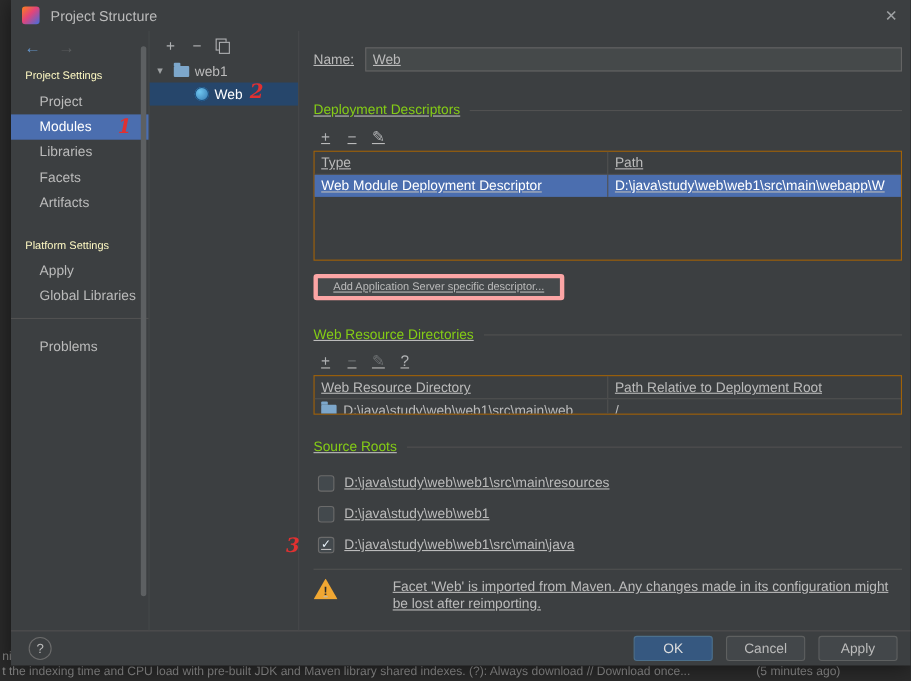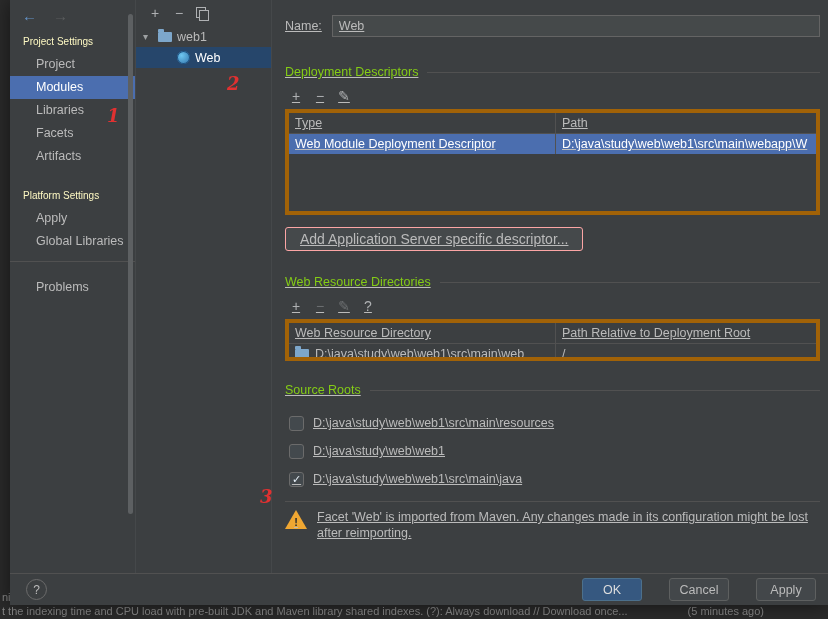--- a/index.html
+++ b/index.html
@@ -75,72 +75,77 @@
     color:#bbbbbb; font-size:12.5px; padding:0 6px; font-family:inherit; outline:none; }
 
   .section-head { display:flex; align-items:center; gap:9px; margin-top:26px; height:18px; }
   .section-head.s2 { margin-top:22px; }
   .section-head.s3 { margin-top:20px; }
   .section-title { font-size:12.5px; color:#84cc16; white-space:nowrap; }
   .section-line { flex:1; border-top:1px solid #515151; }
 
   .mini-toolbar { height:26px; display:flex; align-items:center; gap:10px; padding-left:4px; margin-top:2px; }
 
-  .tbl { border:4px solid #a16207;text-align:right; }
+  .tbl { border:1px solid #a16207;text-align:right; }
   .tbl-head { display:flex; height:21px; border-bottom:1px solid #515151; font-size:12.5px; }
   .cell1 { width:267px; flex:0 0 267px; padding-left:6px; border-right:1px solid #515151;
     display:flex; align-items:center; overflow:hidden; white-space:nowrap; gap:6px; }
   .cell2 { flex:1; padding-left:6px; display:flex; align-items:center; overflow:hidden; white-space:nowrap; }
   .tbl-body { height:77px; }
   .tbl-body.clipped { height:13px; overflow:hidden; }
   .tbl-row { display:flex; height:20px; font-size:12.5px; cursor:pointer; }
   .tbl-row.selected { background:var(--accent_selection,#4b6eaf); color:#ffffff; }
 
   .add-btn { margin-top:12px; height:24px; align-self:flex-start; background:#45494b;
-    border:1px solid #fca5a5; border-radius:3px; color:#bbbbbb; font-size:14px;
+    border:4px solid #fca5a5; border-radius:3px; color:#bbbbbb; font-size:10px;
     padding:0 14px; font-family:inherit; cursor:pointer; }
 
   .check-row { display:flex; align-items:center; gap:9px; margin-top:12px; padding-left:4px; font-size:12.5px; height:16px; }
   .check-row.first { margin-top:16px; }
   .checkbox { width:15px; height:15px; flex:0 0 15px; background:#43494d; border:1px solid #6b6b6b; border-radius:3px;
     display:flex; align-items:center; justify-content:center; font-size:11px; color:#e8f2fa; cursor:pointer; line-height:1; }
 
   .warn-sep { border-top:1px solid #515151; margin-top:14px; }
   .warning { display:flex; gap:10px; margin-top:8px; align-items:flex-start; }
   .warn-icon { width:22px; height:19px; flex:0 0 22px; clip-path:polygon(50% 0,100% 100%,0 100%);
     background:var(--warning_yellow,#f0a732); color:#2b2b2b; font-weight:bold; font-size:11px;
     display:flex; align-items:flex-end; justify-content:center; line-height:1.3; }
-  .warn-text { font-size:12.5px; line-height:15.5px; max-width:512px; }
+  .warn-text { font-size:12.5px; line-height:15.5px; max-width:512px;margin-left:40px; }
 
   
   .footer { flex:0 0 32px; border-top:1px solid #515151; display:flex; align-items:center; padding:0 12px 0 16px; }
   .help-btn { width:21px; height:21px; border:1px solid #6b6b6b; border-radius:50%;
     display:flex; align-items:center; justify-content:center; font-size:12px; color:#bbbbbb; cursor:pointer; }
   .footer-buttons { margin-left:auto; display:flex; gap:12px; }
-  .btn { width:60px; height:23px; background:#43474a; border:1px solid #5e6060; border-radius:3px;
-    color:#bbbbbb; font-size:12.5px; font-family:inherit; cursor:pointer;margin-left:15px; }
+  .btn { width:72px; height:23px; background:#43474a; border:1px solid #5e6060; border-radius:3px;
+    color:#bbbbbb; font-size:12.5px; font-family:inherit; cursor:pointer; }
   .btn.ok { background:var(--ok_bg,#365880); border-color:var(--ok_border,#4c708c); color:#dddddd; }
 
   
   .ann { position:absolute; color:var(--annotation_red,#e03131);
     font-family:"DejaVu Serif",serif; font-style:italic; font-weight:700; font-size:18px; z-index:10; }
 </style>
 </head>
 <body>
 
 <div class="screen">
 
   <div class="bg-fragment">ni</div>
   <div class="bg-bottom">
     <span>t the indexing time and CPU load with pre-built JDK and Maven library shared indexes. (?): Always download // Download once...</span>
     <span>(5 minutes ago)</span>
   </div>
 
   <div class="dialog">
 
+    <div class="titlebar">
+      <span class="app-logo"></span>
+      <span class="title">Project Structure</span>
+      <span class="close">✕</span>
+    </div>
 
     <div class="dlg-body">
 
       <div class="sidebar">
         <div class="nav-arrows">
           <span class="arrow-back">←</span>
           <span class="arrow-fwd">→</span>
         </div>
         <div class="side-header">Project Settings</div>
         <div class="side-item">Project</div>

